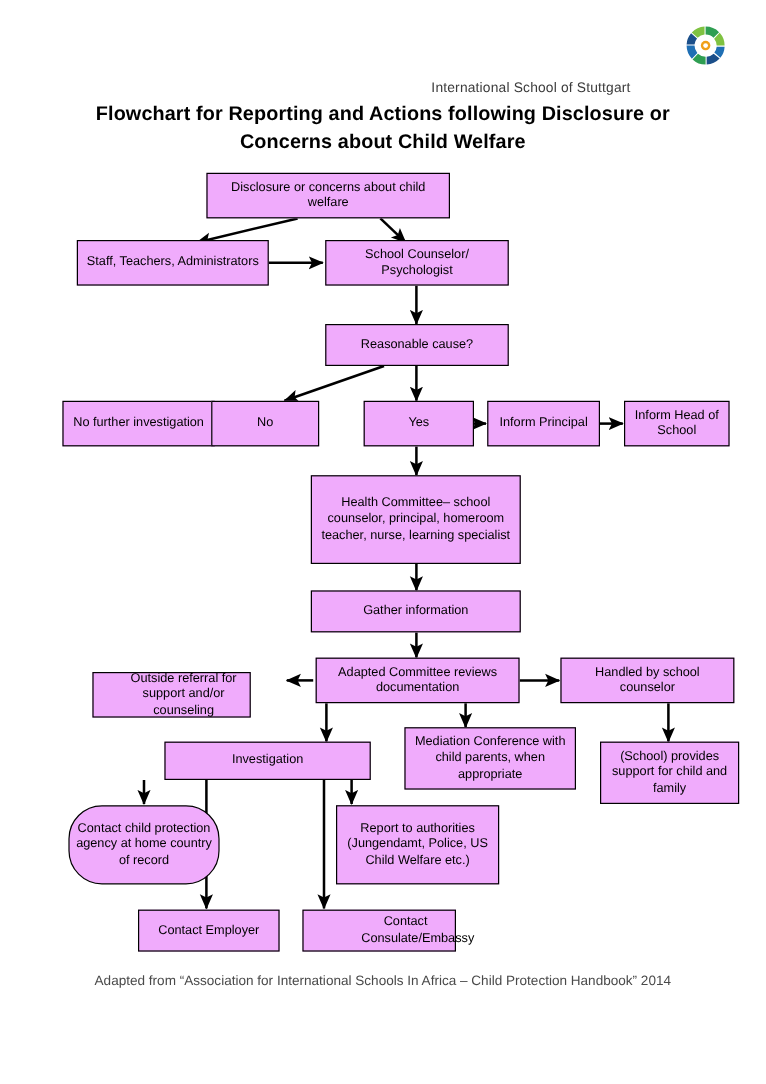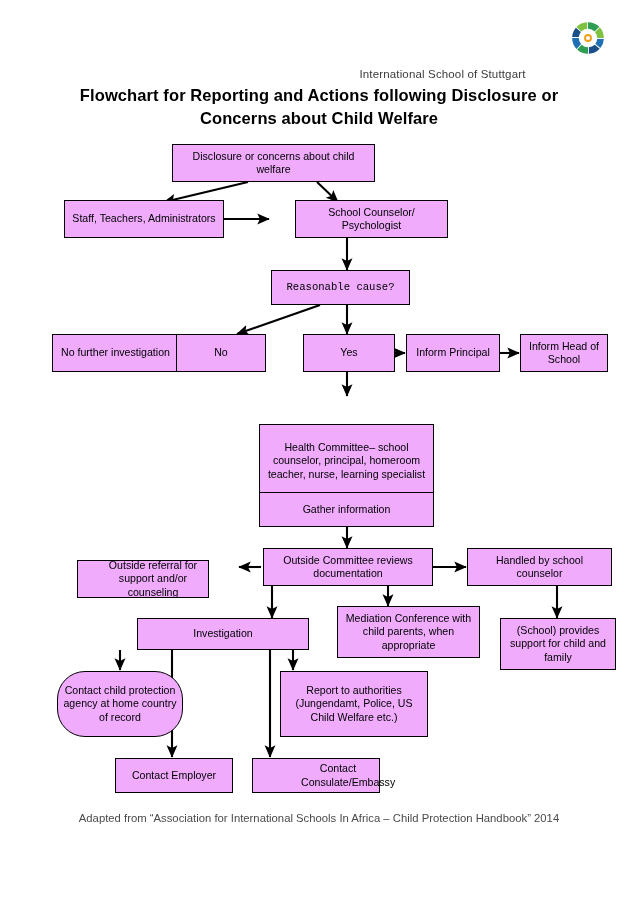--- a/index.html
+++ b/index.html
@@ -171,25 +171,25 @@
   </svg>
 
   <div class="box" style="left:172px; top:144px; width:203px; height:38px;">
     <span>Disclosure or concerns about child welfare</span>
   </div>
 
   <div class="box" style="left:64px; top:200px; width:160px; height:38px;">
     <span>Staff, Teachers, Administrators</span>
   </div>
 
-  <div class="box" style="left:271px; top:200px; width:153px; height:38px;margin-left:24px;">
+  <div class="box" style="left:271px; top:200px; width:153px; height:38px;">
     <span>School Counselor/ Psychologist</span>
   </div>
 
-  <div class="box" style="left:271px; top:270px; width:139px; height:35px;font-family:Liberation Mono, monospace;">
+  <div class="box" style="left:271px; top:270px; width:153px; height:35px;">
     <span>Reasonable cause?</span>
   </div>
 
   <div class="box" style="left:52px; top:334px; width:127px; height:38px;">
     <span>No further investigation</span>
   </div>
 
   <div class="box" style="left:176px; top:334px; width:90px; height:38px;">
     <span>No</span>
   </div>
@@ -199,34 +199,34 @@
   </div>
 
   <div class="box" style="left:406px; top:334px; width:94px; height:38px;">
     <span>Inform Principal</span>
   </div>
 
   <div class="box" style="left:520px; top:334px; width:88px; height:38px;">
     <span>Inform Head of School</span>
   </div>
 
-  <div class="box" style="left:259px; top:396px; width:175px; height:74px;margin-top:28px;">
+  <div class="box" style="left:259px; top:396px; width:175px; height:74px;">
     <span>Health Committee– school counselor, principal, homeroom teacher, nurse, learning specialist</span>
   </div>
 
   <div class="box" style="left:259px; top:492px; width:175px; height:35px;">
     <span>Gather information</span>
   </div>
 
   <div class="box" style="left:77px; top:560px; width:132px; height:38px;padding-left:24px;">
     <span>Outside referral for support and/or counseling</span>
   </div>
 
   <div class="box" style="left:263px; top:548px; width:170px; height:38px;">
-    <span>Outside Committee reviews documentation</span>
+    <span>Adapted Committee reviews documentation</span>
   </div>
 
   <div class="box" style="left:467px; top:548px; width:145px; height:38px;">
     <span>Handled by school counselor</span>
   </div>
 
   <div class="box" style="left:137px; top:618px; width:172px; height:32px;">
     <span>Investigation</span>
   </div>
 
@@ -235,21 +235,21 @@
   </div>
 
   <div class="box" style="left:500px; top:618px; width:116px; height:52px;">
     <span>(School) provides support for child and family</span>
   </div>
 
   <div class="box" style="left:57px; top:671px; width:126px; height:66px;border-radius:28px;">
     <span>Contact child protection agency at home country of record</span>
   </div>
 
-  <div class="box" style="left:280px; top:671px; width:148px; height:66px;">
+  <div class="box" style="left:280px; top:671px; width:136px; height:66px;">
     <span>Report to authorities (Jungendamt, Police, US Child Welfare etc.)</span>
   </div>
 
   <div class="box" style="left:115px; top:758px; width:118px; height:35px;">
     <span>Contact Employer</span>
   </div>
 
   <div class="box" style="left:252px; top:758px; width:128px; height:35px;padding-left:48px;">
     <span>Contact Consulate/Embassy</span>
   </div>

